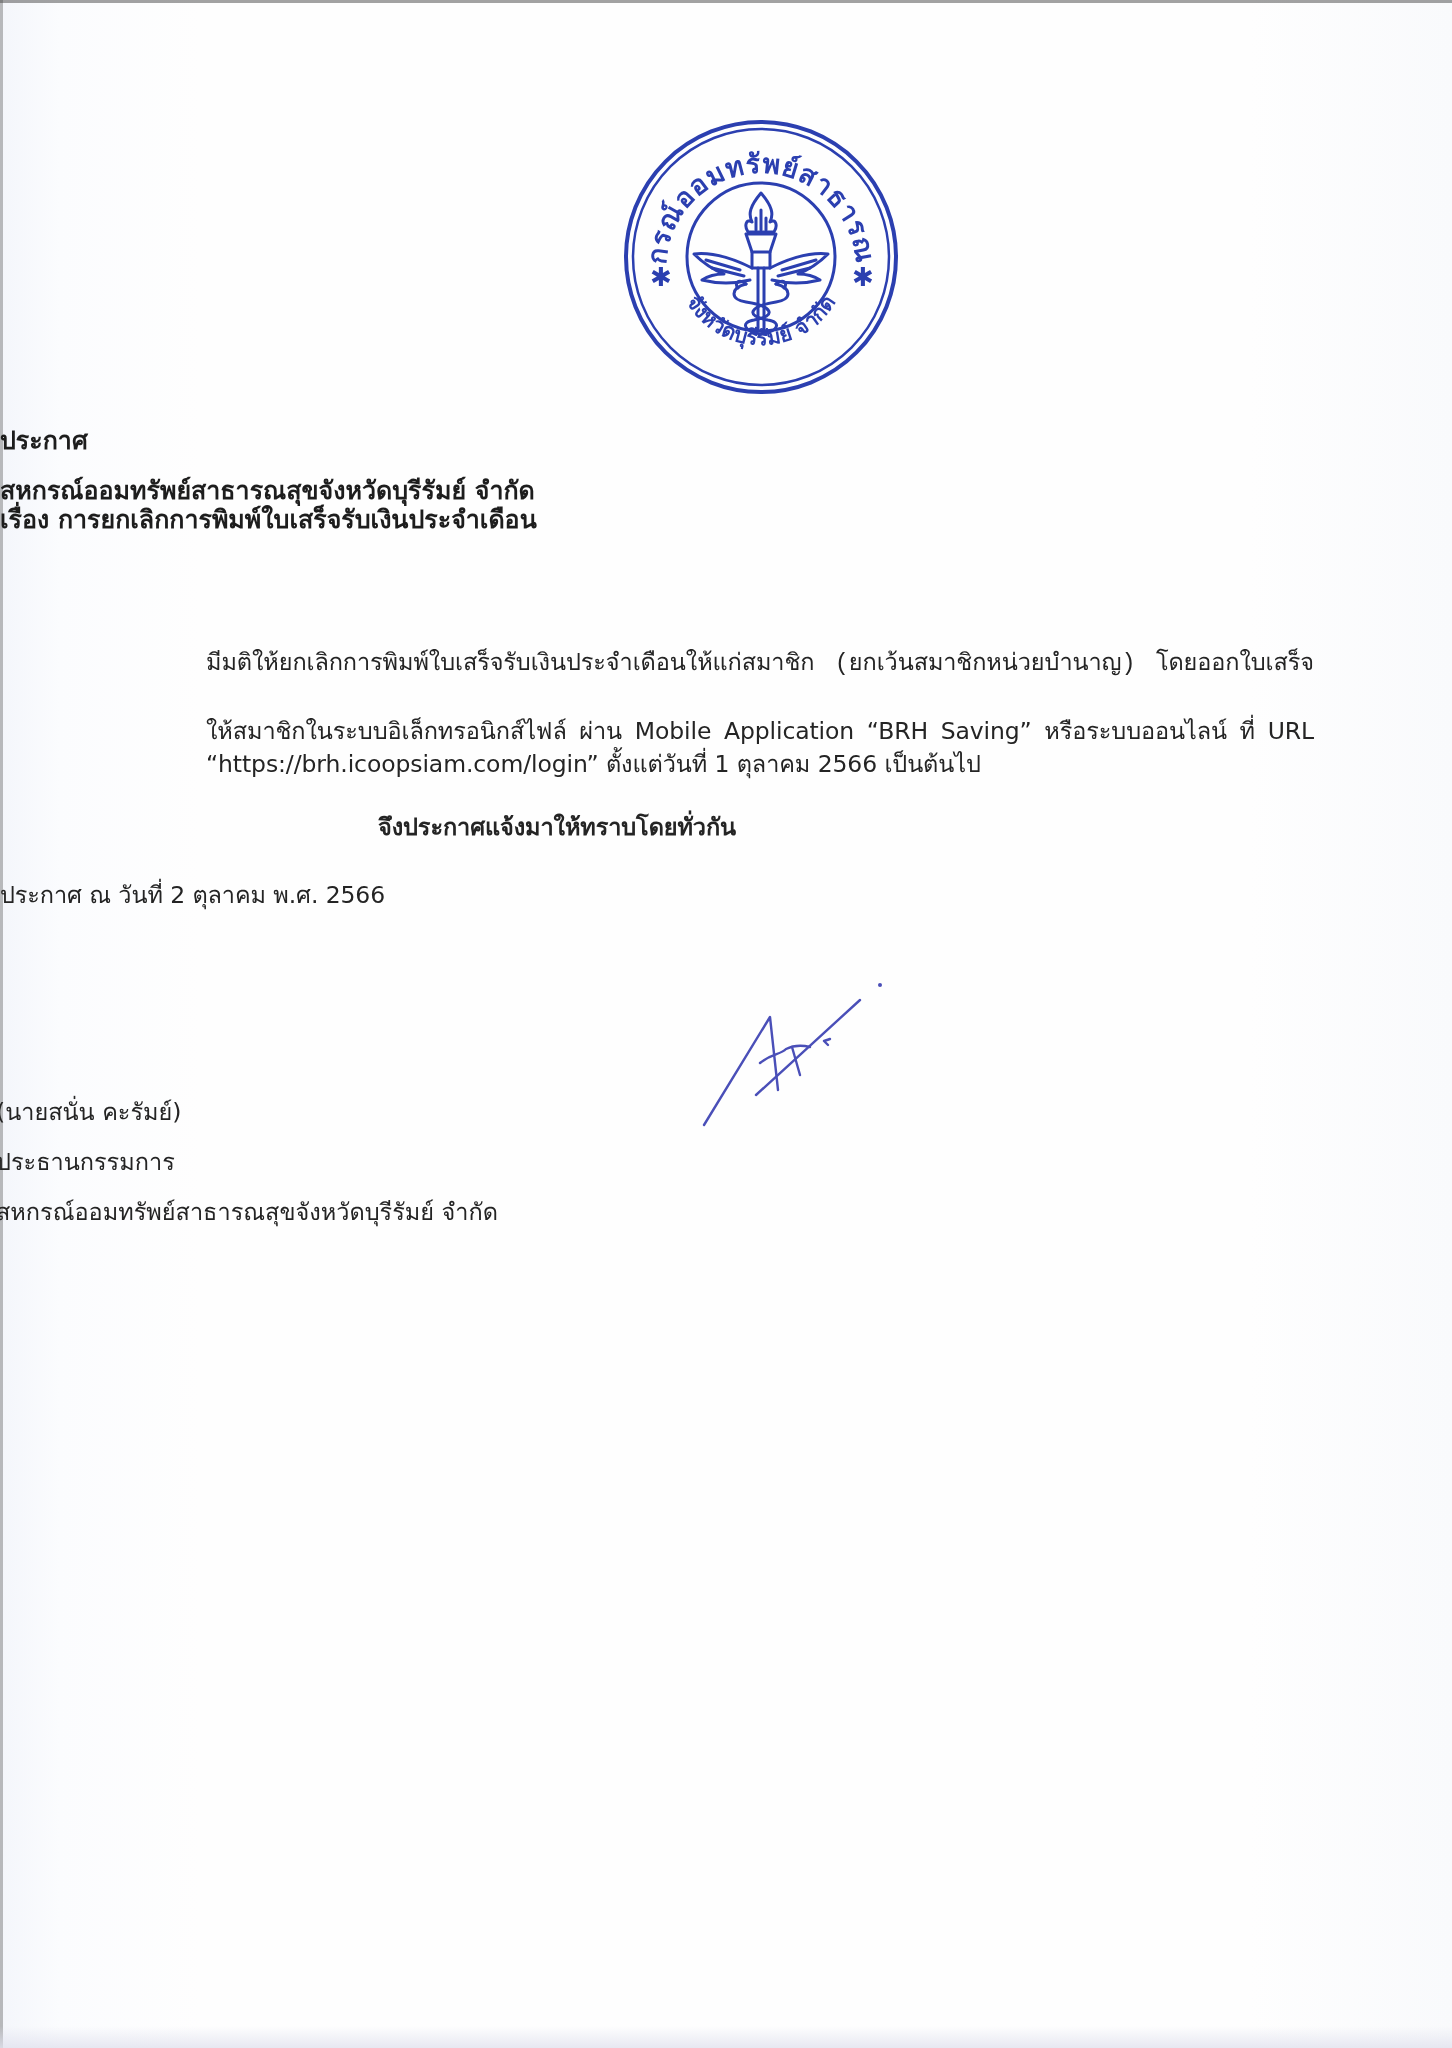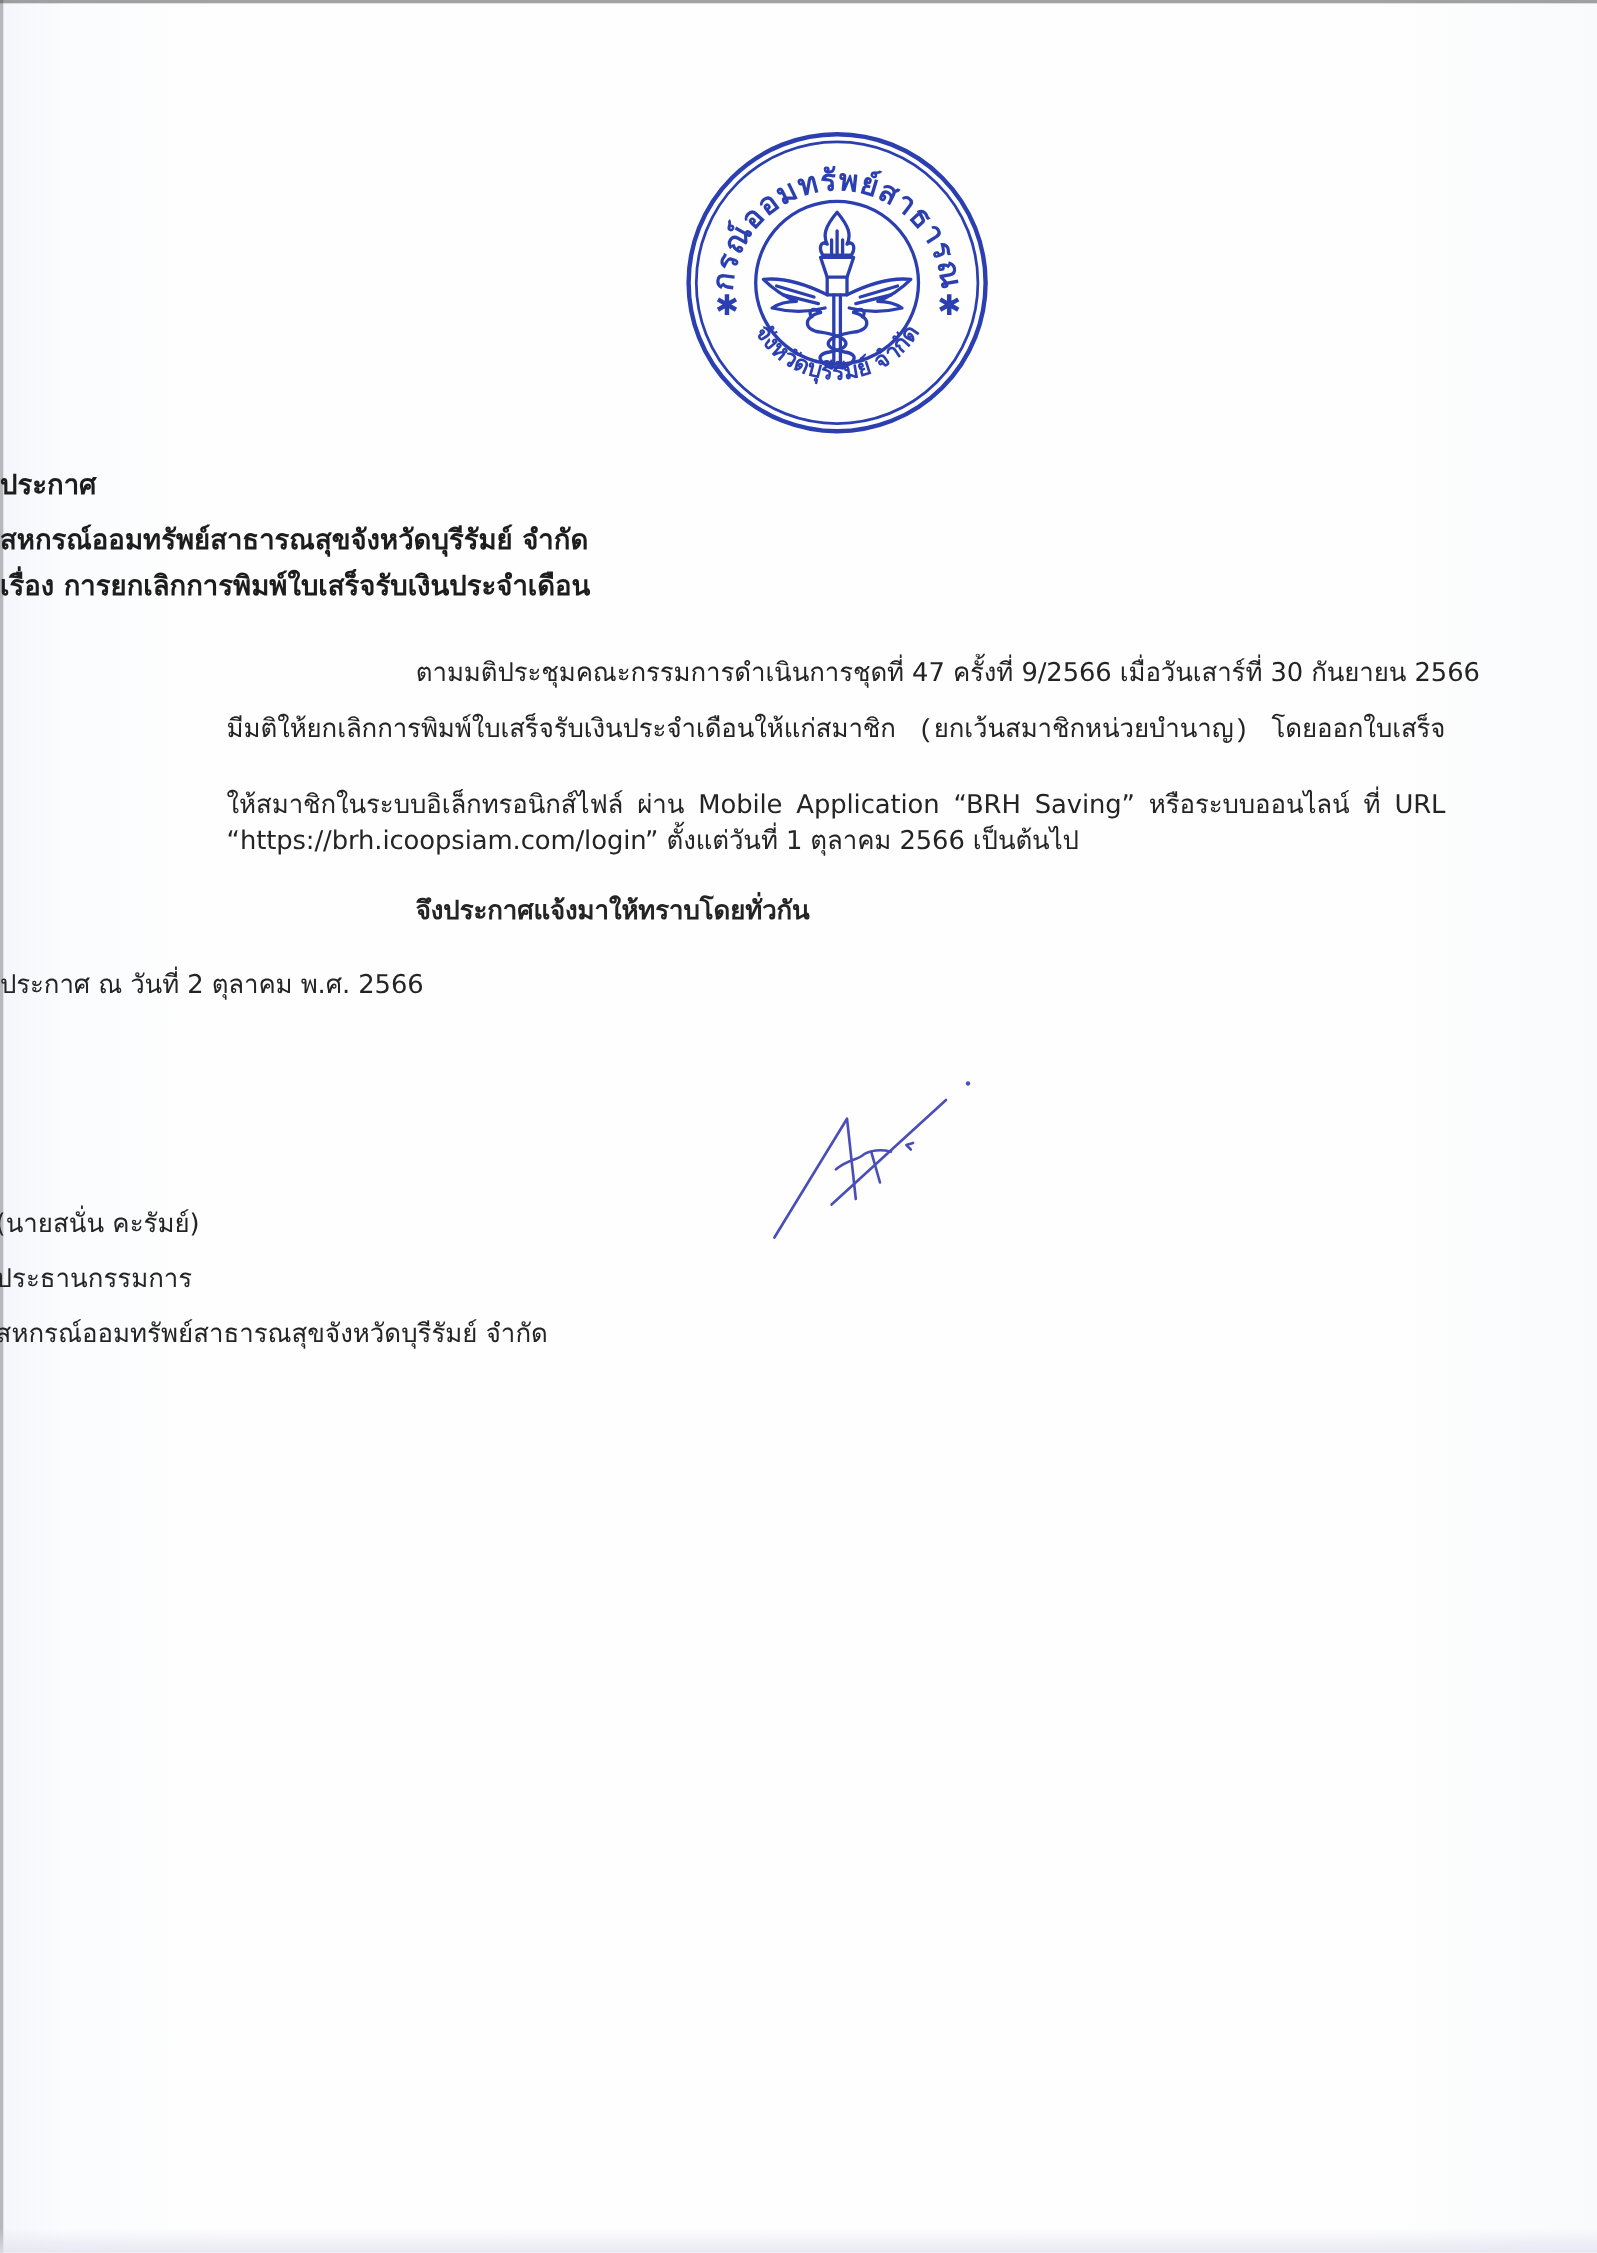--- a/index.html
+++ b/index.html
@@ -73,23 +73,22 @@
       <path d="M84 142 L118 152 M90 150 L122 158 M194 142 L160 152 M188 150 L156 158"></path>
 
       <path d="M124 166 C108 170 108 182 124 184 C150 188 156 198 132 202 C118 204 122 214 139 216"></path>
       <path d="M154 166 C170 170 170 182 154 184 C128 188 122 198 146 202 C160 204 156 214 139 216"></path>
       <path d="M124 166 C116 160 112 166 116 170 M154 166 C162 160 166 166 162 170"></path>
     </g>
   </svg>
 
   <div class="center-line title-line" style="top:420px;">ประกาศ</div>
   <div class="center-line title-line" style="top:470px;">สหกรณ์ออมทรัพย์สาธารณสุขจังหวัดบุรีรัมย์  จำกัด</div>
-  <div class="center-line title-line" style="top:512px;">เรื่อง  การยกเลิกการพิมพ์ใบเสร็จรับเงินประจำเดือน</div>
+  <div class="center-line title-line" style="top:499px;">เรื่อง  การยกเลิกการพิมพ์ใบเสร็จรับเงินประจำเดือน</div>
 
-  <div class="body-line justify" style="left:378px; top:592px; width:936px;">ตามมติประชุมคณะกรรมการดำเนินการชุดที่ 47 ครั้งที่ 9/2566 เมื่อวันเสาร์ที่ 30 กันยายน 2566</div>
   <div class="body-line justify" style="left:206px; top:643px; width:1108px;font-family:Liberation Mono, monospace;">มีมติให้ยกเลิกการพิมพ์ใบเสร็จรับเงินประจำเดือนให้แก่สมาชิก (ยกเว้นสมาชิกหน่วยบำนาญ) โดยออกใบเสร็จ</div>
   <div class="body-line justify" style="left:206px; top:712px; width:1108px;">ให้สมาชิกในระบบอิเล็กทรอนิกส์ไฟล์ ผ่าน Mobile Application “BRH Saving” หรือระบบออนไลน์ ที่ URL</div>
   <div class="body-line" style="left:206px; top:745px;">“https://brh.icoopsiam.com/login”  ตั้งแต่วันที่ 1 ตุลาคม 2566 เป็นต้นไป</div>
 
   <div class="body-line" style="left:378px; top:808px;font-weight:bold;">จึงประกาศแจ้งมาให้ทราบโดยทั่วกัน</div>
   <div class="center-line body-line" style="top:876px;">ประกาศ  ณ  วันที่  2  ตุลาคม  พ.ศ.  2566</div>
 
   <svg class="signature" viewBox="0 0 260 190">
     <g fill="none" stroke="#4a4fb8" stroke-width="2.4" stroke-linecap="round" stroke-linejoin="round">
       <path d="M44 180 L110 72 L118 145"></path>

